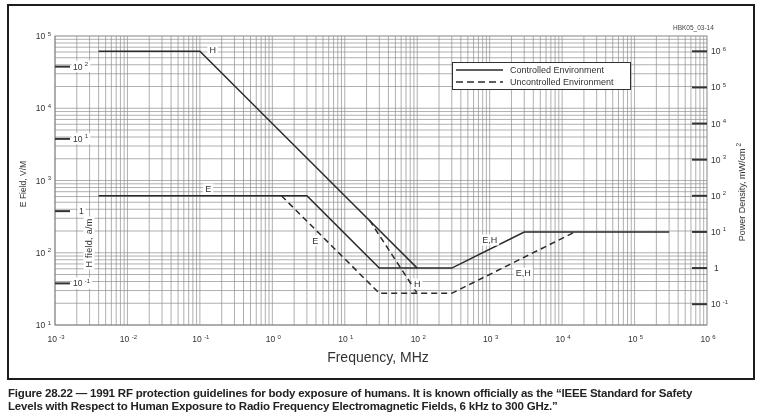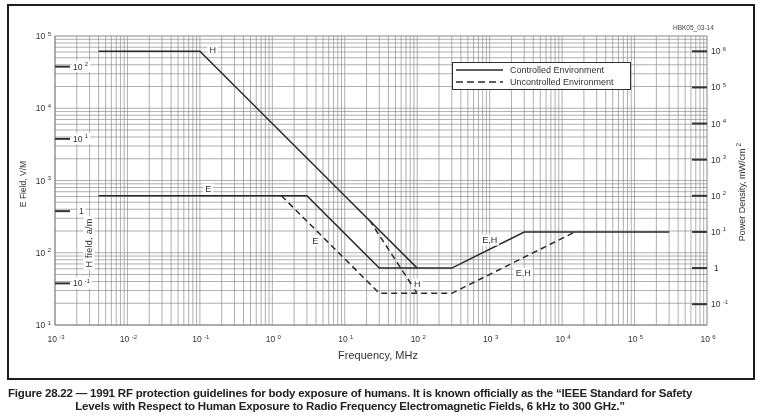--- a/index.html
+++ b/index.html
@@ -4,36 +4,36 @@
 <style>
   html, body { margin:0; padding:0; background:#ffffff; }
   body { width:768px; height:416px; position:relative; overflow:hidden;
          font-family:"Liberation Sans", sans-serif; color:#333; }
   .frame { position:absolute; left:7px; top:4px; width:744px; height:372px;
            border:2px solid #1c1c1c; }
   #chart { position:absolute; left:0; top:0; }
   .fig-id { position:absolute; left:673px; top:24px; font-size:6.5px; color:#444;
             font-family:"Liberation Sans", sans-serif; white-space:nowrap; }
   .xlabel { position:absolute; left:318px; width:120px; top:349px; text-align:center;
-            font-size:11px; color:#333; white-space:nowrap; }
+            font-size:14px; color:#333; white-space:nowrap; }
   .rot { position:absolute; white-space:nowrap; transform:translate(-50%,-50%) rotate(-90deg);
          font-size:8.5px; color:#333; line-height:11px; }
   .ylabel-e { left:23px; top:184px; }
   .ylabel-h { left:89px; top:243px; background:#fff; padding:0 2px; font-size:9px; letter-spacing:0.3px; }
   .ylabel-p { left:742px; top:192px; font-size:9px; }
   .ylabel-p .sup { font-size:6.5px; position:relative; top:-4px; margin-left:2px; }
   .legend { position:absolute; left:452px; top:62px; width:177px; height:26px;
             border:1px solid #333; background:#fff; }
   .legend-row { position:absolute; left:3px; height:12px; display:flex; align-items:center; }
   .legend-row.r1 { top:1px; }
   .legend-row.r2 { top:13px; }
   .legend-swatch { width:47px; height:6px; margin-right:7px; display:block; }
   .legend-text { font-size:9px; color:#333; white-space:nowrap; }
   .caption { position:absolute; left:8px; top:387px; font-size:11.5px; font-weight:bold;
-             color:#222; line-height:13px; letter-spacing:-0.2px; white-space:nowrap;text-align:center; }
+             color:#222; line-height:13px; letter-spacing:-0.2px; white-space:nowrap; }
 </style>
 </head>
 <body>
 
 <div class="frame"></div>
 
 <svg id="chart" width="768" height="380">
     <g stroke="#8e8e8e" stroke-width="0.7">
       <line x1="55" x2="55" y1="36" y2="325"></line>
       <line x1="76.80795079699064" x2="76.80795079699064" y1="36" y2="325"></line>

